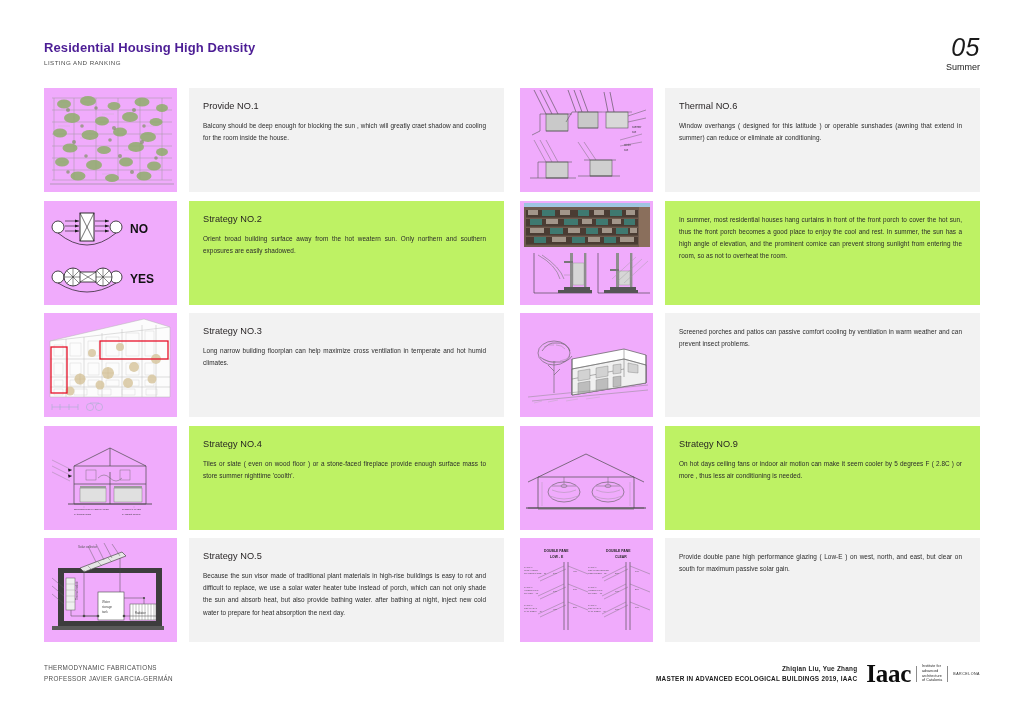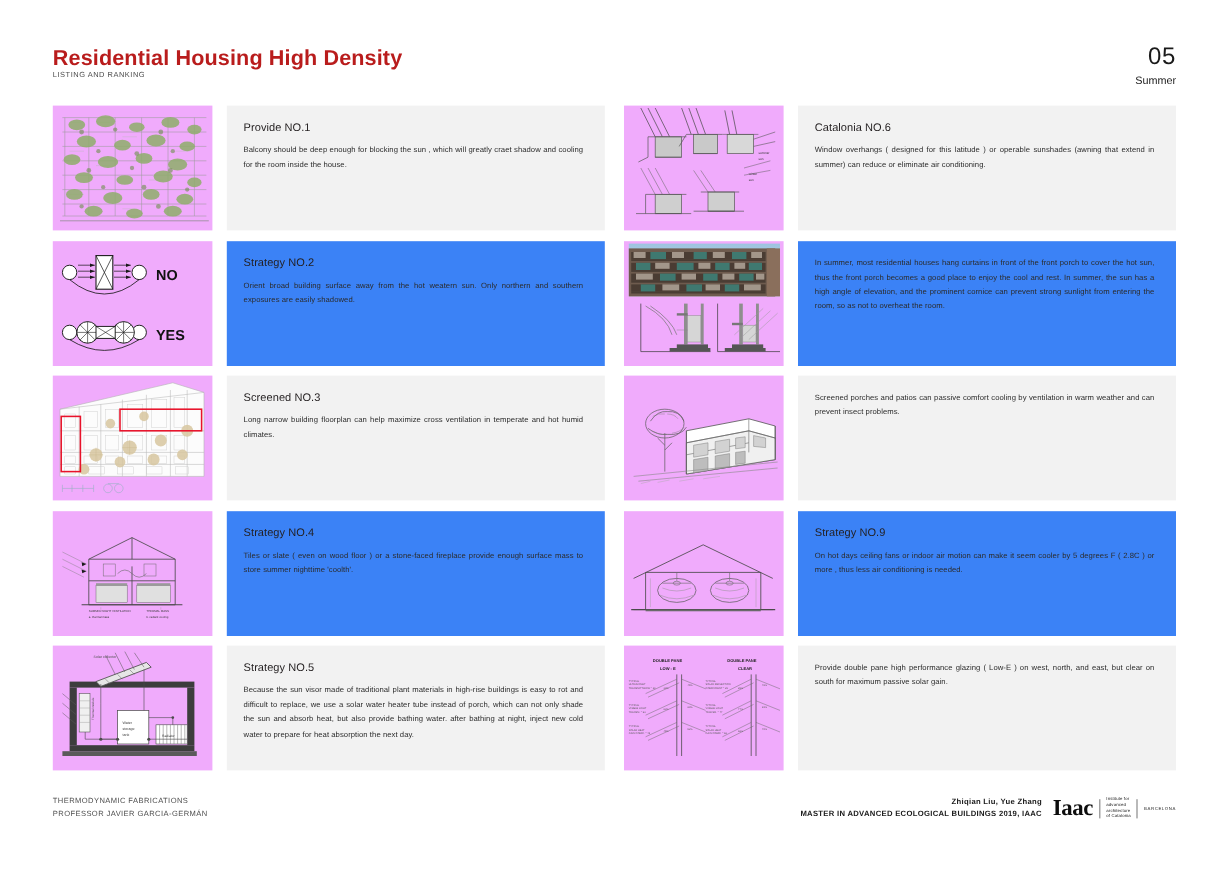--- a/index.html
+++ b/index.html
@@ -15,31 +15,31 @@
     background: #ffffff;
   }
 
   
   #header {
     position: absolute;
     left: 44px; top: 40px; width: 936px; height: 40px;
   }
   #title-block { position: absolute; left: 0; top: 0; }
   .doc-title {
-    font-size: 18px; font-weight: bold; color: #b91c1c;
+    font-size: 13px; font-weight: bold; color: #4c1d95;
     letter-spacing: 0.1px; line-height: 16px;
   }
   .doc-subtitle {
     font-size: 6.2px; color: #4d4d4d; letter-spacing: 0.45px;
     margin-top: 3px; line-height: 8px;
   }
   #page-num-block { position: absolute; right: 0; top: -6px; text-align: right; }
   .page-number {
-    font-size: 20px; font-weight: normal; color: #1a1a1a;
-    line-height: 27px; letter-spacing: 0.5px;
+    font-size: 25px; font-weight: normal; color: #1a1a1a;
+    line-height: 27px; letter-spacing: 0.5px; font-style: italic;
   }
   .season-label {
     font-size: 9px; color: #1a1a1a; line-height: 11px; margin-top: 1px;
   }
 
   
   #grid {
     position: absolute; left: 44px; top: 88px;
     width: 936px;
     display: grid;
@@ -60,21 +60,21 @@
     background: #f0abfc;
   }
   .fig svg { display: block; }
   .card {
     position: relative;
     padding: 13px 14px 10px 14px;
     height: 104px;
     overflow: hidden;
   }
   .card.gray  { background: #f2f2f2; }
-  .card.cream { background: #3b82f6; }
+  .card.cream { background: #bef264; }
   .card-title {
     font-size: 9.2px; color: #231f20; font-weight: normal;
     line-height: 11px; letter-spacing: 0.05px;
     margin-bottom: 8px;
   }
   .card-body {
     font-size: 6.4px; color: #2b2b2b; line-height: 12.2px;
     text-align: justify; letter-spacing: 0.05px;
     padding-right: 4px;
   }
@@ -96,21 +96,21 @@
     font-size: 6.4px; color: #1a1a1a; font-weight: bold;
     letter-spacing: 0.25px; line-height: 10px;
   }
   .credit-b {
     font-size: 6.4px; color: #1a1a1a; font-weight: bold;
     letter-spacing: 0.25px; line-height: 10px;
   }
   #iaac-logo { display: flex; align-items: center; gap: 5px; padding-top: 0px; }
   .iaac-word {
     font-family: "Liberation Serif", serif;
-    font-size: 19px; font-weight: bold; color: #0d0d0d;
+    font-size: 25px; font-weight: bold; color: #0d0d0d;
     line-height: 21px; letter-spacing: -0.3px;
   }
   .iaac-tag {
     font-size: 3.6px; color: #1a1a1a; line-height: 4.6px;
     letter-spacing: 0.1px; border-left: 0px;
   }
   .iaac-sep { width: 1px; height: 16px; background: #8c8c8c; }
   .iaac-city { font-size: 3.6px; color: #1a1a1a; letter-spacing: 0.5px; }
 
   
@@ -286,21 +286,21 @@
             <text x="104" y="58">winter</text>
             <text x="104" y="63">sun</text>
           </g>
           <g stroke="#5a5a5a" stroke-width="0.4" fill="none">
             <line x1="100" y1="52" x2="122" y2="46"></line>
             <line x1="100" y1="58" x2="122" y2="54"></line>
           </g>
         </svg>
       </div>
       <div class="card gray">
-        <div class="card-title">Catalonia NO.6</div>
+        <div class="card-title">Thermal NO.6</div>
         <div class="card-body">Window overhangs ( designed for this latitude ) or operable  sunshades (awning that extend in summer) can reduce or eliminate air conditioning.</div>
       </div>
     </div>
 
     <div class="row">
       <div class="fig">
         <svg width="133" height="104" viewBox="0 0 133 104">
 
           <g stroke="#1a1a1a" stroke-width="0.8" fill="#ffffff">
             <circle cx="14" cy="26" r="6"></circle>
@@ -529,21 +529,21 @@
               <line x1="16" y1="91" x2="16" y2="97"></line>
             <line x1="25" y1="91" x2="25" y2="97"></line>
               <line x1="34" y1="91" x2="34" y2="97"></line>
             <circle cx="46" cy="94" r="3.6"></circle>
               <circle cx="55" cy="94" r="3.6"></circle>
             <line x1="46" y1="90" x2="55" y2="90"></line>
           </g>
         </svg>
       </div>
       <div class="card gray">
-        <div class="card-title">Screened NO.3</div>
+        <div class="card-title">Strategy NO.3</div>
         <div class="card-body">Long narrow building floorplan can help maximize cross ventilation in temperate and hot humid climates.</div>
       </div>
     </div>
 
     <div class="row">
       <div class="fig">
         <svg width="133" height="104" viewBox="0 0 133 104">
 
           <g stroke="#5e5e5e" stroke-width="0.6" fill="none">
             <path d="M34 80 L34 48"></path>

